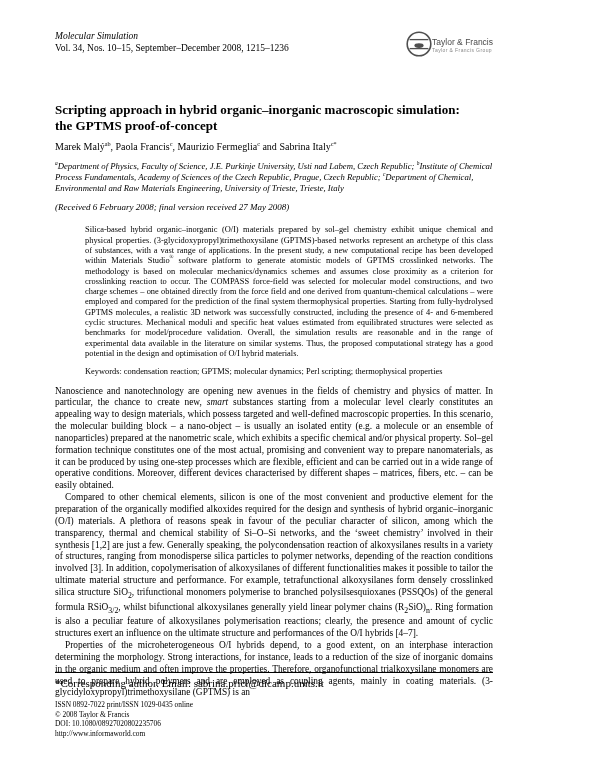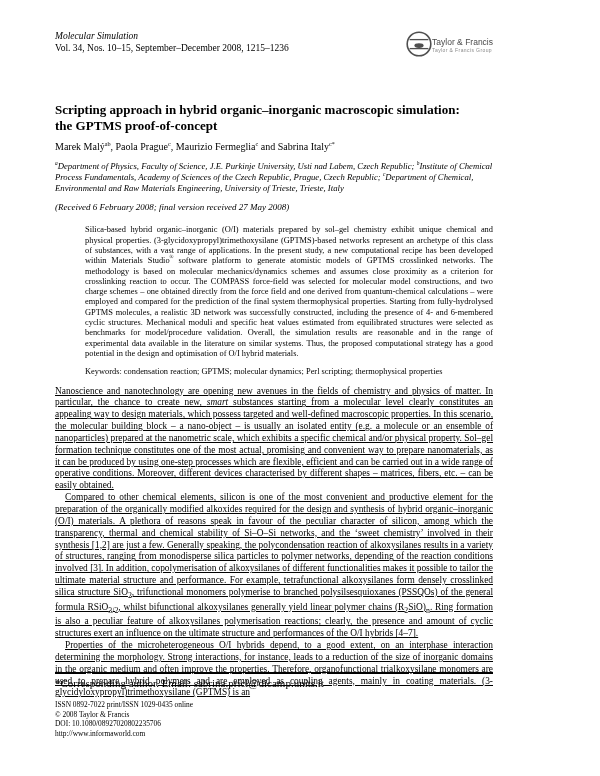--- a/index.html
+++ b/index.html
@@ -26,21 +26,21 @@
   sup{font-size:0.62em;line-height:0;}
   .affiliations{margin-top:8px;font-size:8.7px;font-style:italic;line-height:10.8px;}
   .received{margin-top:9px;font-size:9px;font-style:italic;}
   
   .abstract{margin-top:13px;margin-left:30px;font-size:8.4px;line-height:10.3px;text-align:justify;}
   .keywords{margin-top:8px;margin-left:30px;font-size:8.4px;line-height:10.3px;}
   .kw-label{font-weight:normal;}
   
   .section-heading{margin-top:27px;font-size:10px;font-weight:bold;}
   .sec-num{margin-right:9px;}
-  .body-par{margin:0;font-size:9.4px;line-height:11.85px;text-align:justify;text-decoration:underline;}
+  .body-par{margin:0;font-size:9.4px;line-height:11.85px;text-align:justify;}
   .body-par.first{margin-top:8px;}
   .body-par.indent{text-indent:10px;}
   
   .footer{position:absolute;left:55px;right:55px;top:672px;}
   .footnote-rule{border:0;border-top:1px solid #000;margin:0 0 5px 0;}
   .footnote{font-size:11px;line-height:11px;}
   .imprint{margin-top:11px;font-size:7.4px;line-height:9.6px;}
   .imprint div{white-space:nowrap;}
 </style>
 </head>
@@ -69,21 +69,21 @@
         </span>
       </div>
     </div>
 
     <div class="title">
       <div>Scripting approach in hybrid organic–inorganic macroscopic simulation:</div>
       <div>the GPTMS proof-of-concept</div>
     </div>
 
     <div class="authors">
-      <span><span>Marek Malý</span><sup>ab</sup><span>, </span></span><span><span>Paola Prague</span><sup>c</sup><span>, </span></span><span><span>Maurizio Fermeglia</span><sup>c</sup><span> and </span></span><span><span>Sabrina Italy</span><sup>c*</sup><span></span></span>
+      <span><span>Marek Malý</span><sup>ab</sup><span>, </span></span><span><span>Paola Francis</span><sup>c</sup><span>, </span></span><span><span>Maurizio Fermeglia</span><sup>c</sup><span> and </span></span><span><span>Sabrina Italy</span><sup>c*</sup><span></span></span>
     </div>
 
     <div class="affiliations">
       <sup>a</sup><span>Department of Physics, Faculty of Science, J.E. Purkinje University, Usti nad Labem, Czech Republic; </span><sup>b</sup><span>Institute of Chemical Process Fundamentals, Academy of Sciences of the Czech Republic, Prague, Czech Republic; </span><sup>c</sup><span>Department of Chemical, Environmental and Raw Materials Engineering, University of Trieste, Trieste, Italy</span>
     </div>
 
     <div class="received">(Received 6 February 2008; final version received 27 May 2008)</div>
 
     <div class="abstract"><span>Silica-based hybrid organic–inorganic (O/I) materials prepared by sol–gel chemistry exhibit unique chemical and physical properties. (3-glycidoxypropyl)trimethoxysilane (GPTMS)-based networks represent an archetype of this class of substances, with a vast range of applications. In the present study, a new computational recipe has been developed within Materials Studio</span><sup>®</sup><span> software platform to generate atomistic models of GPTMS crosslinked networks. The methodology is based on molecular mechanics/dynamics schemes and assumes close proximity as a criterion for crosslinking reaction to occur. The COMPASS force-field was selected for molecular model constructions, and two charge schemes – one obtained directly from the force field and one derived from quantum-chemical calculations – were employed and compared for the prediction of the final system thermophysical properties. Starting from fully-hydrolysed GPTMS molecules, a realistic 3D network was successfully constructed, including the presence of 4- and 6-membered cyclic structures. Mechanical moduli and specific heat values estimated from equilibrated structures were selected as benchmarks for model/procedure validation. Overall, the simulation results are reasonable and in the range of experimental data available in the literature on similar systems. Thus, the proposed computational strategy has a good potential in the design and optimisation of O/I hybrid materials.</span></div>
 

